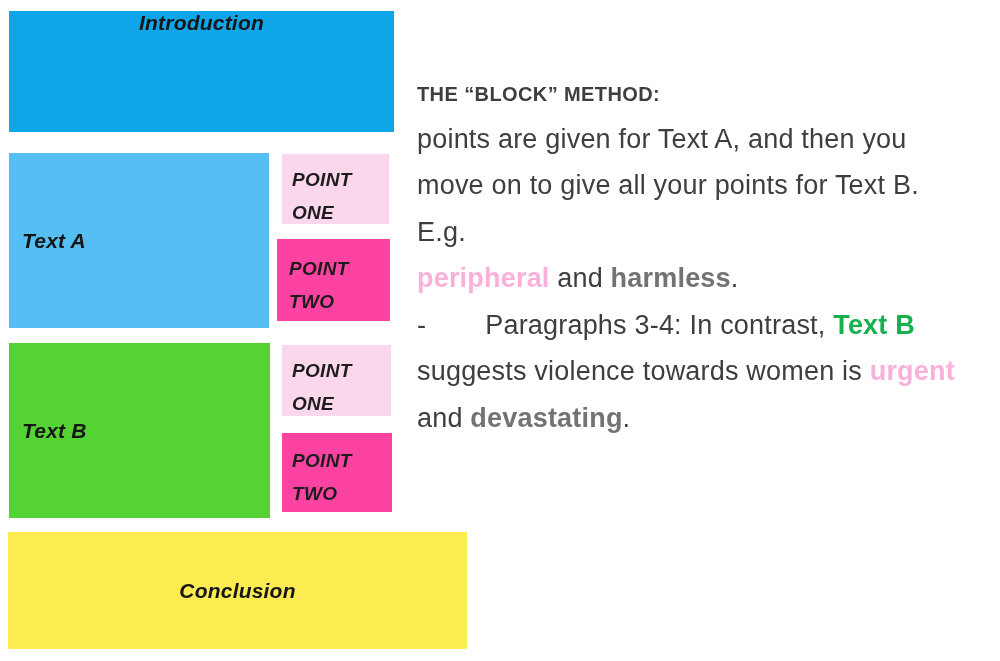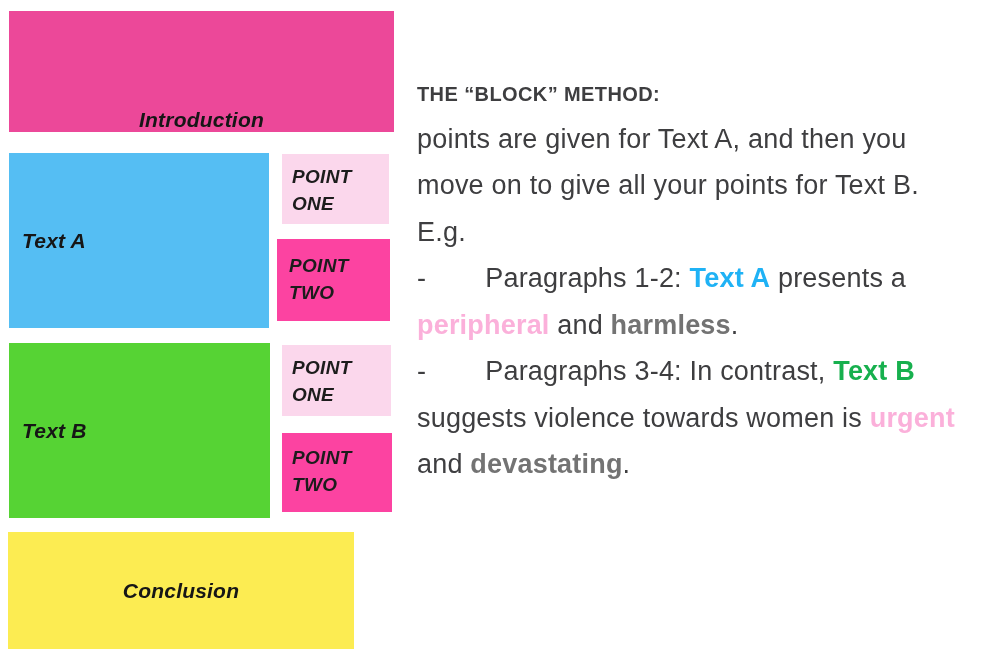--- a/index.html
+++ b/index.html
@@ -9,39 +9,39 @@
     background:#ffffff;
     font-family:"Liberation Sans", sans-serif;
     overflow:hidden;
   }
   
   .blk{position:absolute;box-sizing:border-box;}
   .blk .dlabel{
     font-style:italic;font-weight:700;color:#161616;
     font-size:21px;letter-spacing:0.2px;
   }
-  .blk-intro{left:9px;top:11px;width:385px;height:121px;background:#ec4899;
-    display:flex;align-items:flex-end;justify-content:center;}
+  .blk-intro{left:9px;top:11px;width:385px;height:121px;background:#0ea5e9;
+    display:flex;align-items:flex-start;justify-content:center;}
   .blk-texta{left:9px;top:153px;width:260px;height:175px;background:#55BEF3;
     display:flex;align-items:center;padding-left:13px;}
   .blk-pa1{left:282px;top:154px;width:107px;height:70px;background:#FBD7EC;
     padding:9px 6px 0 10px;}
   .blk-pa2{left:277px;top:239px;width:113px;height:82px;background:#FC43A1;
     padding:13px 6px 0 12px;}
   .blk-textb{left:9px;top:343px;width:261px;height:175px;background:#56D334;
     display:flex;align-items:center;padding-left:13px;}
   .blk-pb1{left:282px;top:345px;width:109px;height:71px;background:#FBD7EC;
     padding:9px 6px 0 10px;}
   .blk-pb2{left:282px;top:433px;width:110px;height:79px;background:#FC43A1;
     padding:11px 6px 0 10px;}
-  .blk-conc{left:8px;top:532px;width:346px;height:117px;background:#FCEC52;
+  .blk-conc{left:8px;top:532px;width:459px;height:117px;background:#FCEC52;
     display:flex;align-items:center;justify-content:center;}
   .pointlabel{
     font-style:italic;font-weight:700;color:#1c1c1c;
-    font-size:19px;line-height:27px;letter-spacing:0.3px;
+    font-size:19px;line-height:33px;letter-spacing:0.3px;
     display:block;width:70px; 
   }
   
   .textcol{
     position:absolute;left:417px;top:69px;width:568px;
     color:#3E3E40;font-size:27px;letter-spacing:0.2px;
   }
   .line{height:46.5px;line-height:46.5px;white-space:nowrap;}
   .b{font-weight:700;}
   .title{font-weight:700;font-size:20px;letter-spacing:0.4px;}
@@ -92,21 +92,20 @@
 
     <div class="line"><span class="title">THE “BLOCK” METHOD:</span></div>
 
 
     <div class="line"><span>points are given for Text A, and then you</span></div>
 
     <div class="line"><span>move on to give all your points for Text B.</span></div>
 
     <div class="line"><span>E.g.</span></div>
 
-    <div class="line"><span>-</span><span class="tab"></span><span>Paragraphs 1-2: </span><span class="c-blue">Text A</span><span> presents a</span></div>
 
 
     <div class="line"><span class="c-lpink">peripheral</span><span> and </span><span class="c-magenta">harmless</span><span>.</span></div>
 
     <div class="line"><span>-</span><span class="tab"></span><span>Paragraphs 3-4: In contrast, </span><span class="c-green">Text B</span></div>
 
     <div class="line"><span>suggests violence towards women is </span><span class="c-lpink">urgent</span></div>
 
     <div class="line"><span>and </span><span class="c-magenta">devastating</span><span>.</span></div>
 

